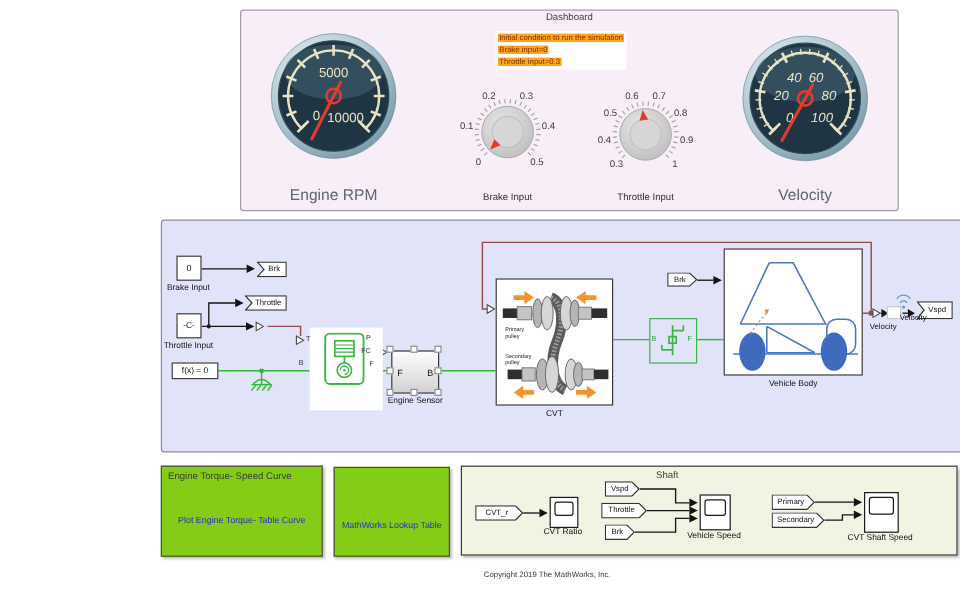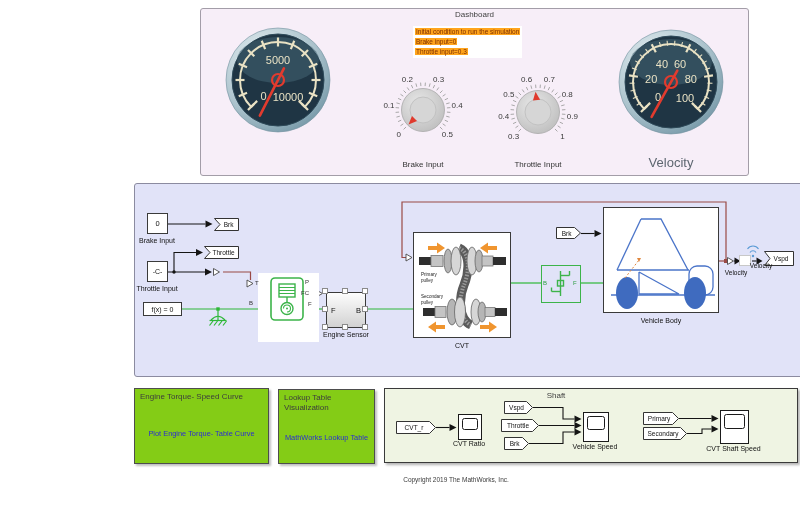--- a/index.html
+++ b/index.html
@@ -83,21 +83,21 @@
         <line x1="-20.85965004500315" y1="20.859650045003157" x2="-27.223611075682076" y2="27.223611075682086" stroke="#e9e2c4" stroke-width="2.2"></line>
         <line x1="20.859650045003153" y1="20.85965004500315" x2="27.223611075682083" y2="27.223611075682076" stroke="#e9e2c4" stroke-width="2.2"></line>
         <text x="-4.898587196589413e-15" y="-16" font-size="11" fill="#e9e2c4" text-anchor="middle" font-family="Liberation Sans,sans-serif">5000</text>
         <text x="-14.386308036715452" y="19.977613747763975" font-size="11" fill="#e9e2c4" text-anchor="middle" font-family="Liberation Sans,sans-serif">0</text>
         <text x="9.999999999999998" y="21.320508075688775" font-size="11" fill="#e9e2c4" text-anchor="middle" font-family="Liberation Sans,sans-serif">10000</text>
         <g transform="rotate(207)">
     <line x1="0" y1="13" x2="0" y2="-40" stroke="#e23b2e" stroke-width="2.6" stroke-linecap="round"></line>
         </g>
   <circle r="6" fill="none" stroke="#e23b2e" stroke-width="2.2"></circle>
       </svg></div>
-  <div class="dial" style="left:570px;top:27px;"><svg width="110" height="110" viewBox="-55 -55 110 110">
+  <div class="dial" style="left:570px;top:27px;font-style:italic;"><svg width="110" height="110" viewBox="-55 -55 110 110">
   <defs>
           <radialGradient id="g1" cx="35%" cy="30%" r="80%">
     <stop offset="0" stop-color="#e9f2f5"></stop>
             <stop offset="0.65" stop-color="#a9c1cb"></stop>
     <stop offset="1" stop-color="#6f93a3"></stop>
           </radialGradient>
         </defs>
   <circle r="52" fill="url(#g1)" stroke="#7392a0" stroke-width="0.6"></circle>
   <circle r="46" fill="#1f3544"></circle>
   <ellipse cx="0" cy="-20" rx="41" ry="23" fill="#41606f" opacity="0.6"></ellipse>
@@ -232,20 +232,21 @@
         <text x="-24.395183950935888" y="27.395183950935895" font-size="8" fill="#3a3a3a" text-anchor="middle" font-family="Liberation Sans,sans-serif">0.3</text>
         <text x="-34.28499321104058" y="6.84567816111821" font-size="8" fill="#3a3a3a" text-anchor="middle" font-family="Liberation Sans,sans-serif">0.4</text>
         <text x="-29.225706287683725" y="-15.33325099337387" font-size="8" fill="#3a3a3a" text-anchor="middle" font-family="Liberation Sans,sans-serif">0.5</text>
         <text x="-11.402746548606213" y="-29.561132829621407" font-size="8" fill="#3a3a3a" text-anchor="middle" font-family="Liberation Sans,sans-serif">0.6</text>
         <text x="11.402746548606196" y="-29.561132829621414" font-size="8" fill="#3a3a3a" text-anchor="middle" font-family="Liberation Sans,sans-serif">0.7</text>
         <text x="29.22570628768373" y="-15.33325099337386" font-size="8" fill="#3a3a3a" text-anchor="middle" font-family="Liberation Sans,sans-serif">0.8</text>
         <text x="34.28499321104057" y="6.845678161118224" font-size="8" fill="#3a3a3a" text-anchor="middle" font-family="Liberation Sans,sans-serif">0.9</text>
         <text x="24.39518395093589" y="27.395183950935888" font-size="8" fill="#3a3a3a" text-anchor="middle" font-family="Liberation Sans,sans-serif">1</text>
       </svg></div>
 
+  <div class="gauge-name" style="left:162px;top:155px;width:140px;">Engine RPM</div>
   <div class="gauge-name" style="left:555px;top:155px;width:140px;">Velocity</div>
   <div class="knob-name" style="left:337px;top:160px;width:80px;">Brake Input</div>
   <div class="knob-name" style="left:452px;top:160px;width:80px;">Throttle Input</div>
 
   <div id="simscape" class="panel"></div>
 
   <svg id="wires" width="800" height="505">
 
     <g stroke="#141414" stroke-width="1.1" fill="none">
       <path d="M122,224 H159.5"></path>
@@ -448,21 +449,20 @@
       <span>Vspd</span>
     </div>
   <div class="lbl" style="left:697px;top:262px;width:36px;font-size:6.5px;">Velocity</div>
   <div class="lbl" style="left:672px;top:269px;width:36px;font-size:6.5px;">Velocity</div>
 
   <div id="torque-panel" class="panel note-panel">
     <div class="note-title">Engine Torque- Speed Curve</div>
     <div class="note-link" style="top:40px;">Plot Engine Torque- Table Curve</div>
   </div>
   <div id="lookup-panel" class="panel note-panel">
-    <div class="note-title">Lookup Table Visualization</div>
     <div class="note-link" style="top:43px;">MathWorks Lookup Table</div>
   </div>
 
   <div id="plots-panel" class="panel"></div>
   <div class="panel-title" style="left:470px;top:391px;width:80px;">Shaft</div>
 
   <div class="sl-tag dir-out" style="left:350px;top:421px;width:40px;height:13px;">
       <svg width="40" height="13">
         <polygon points="0.5,0.5 33.5,0.5 39.5,6.5 33.5,12.5 0.5,12.5" fill="#fff" stroke="#333" stroke-width="1"></polygon>
       </svg>

